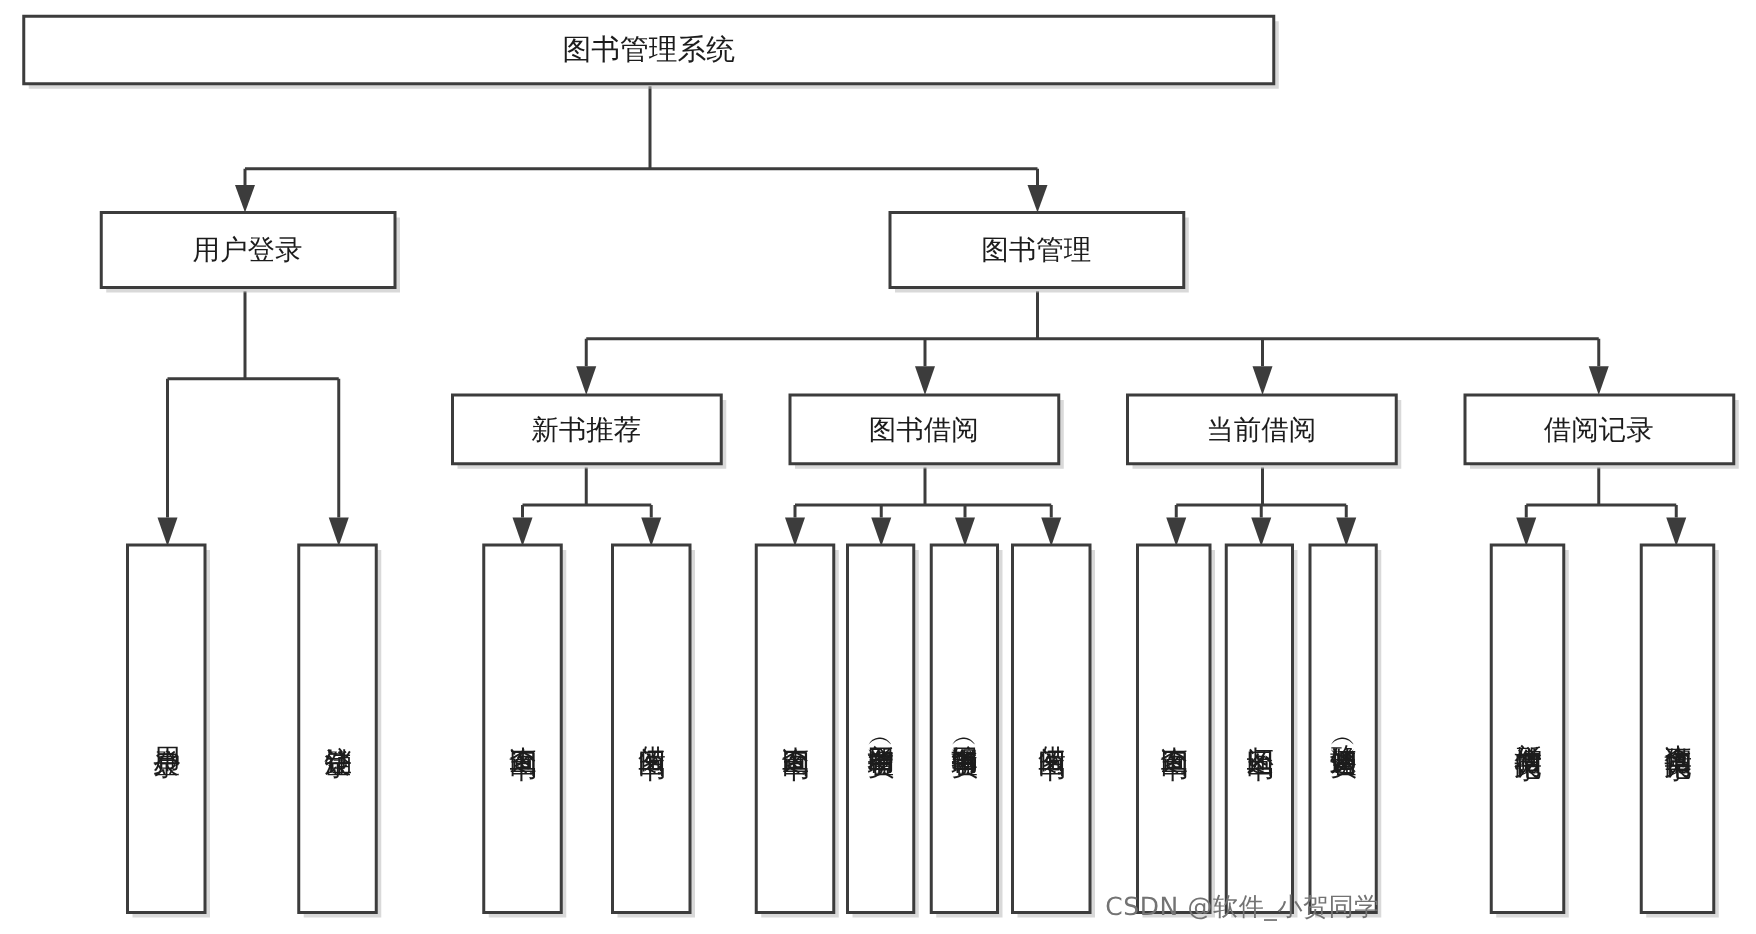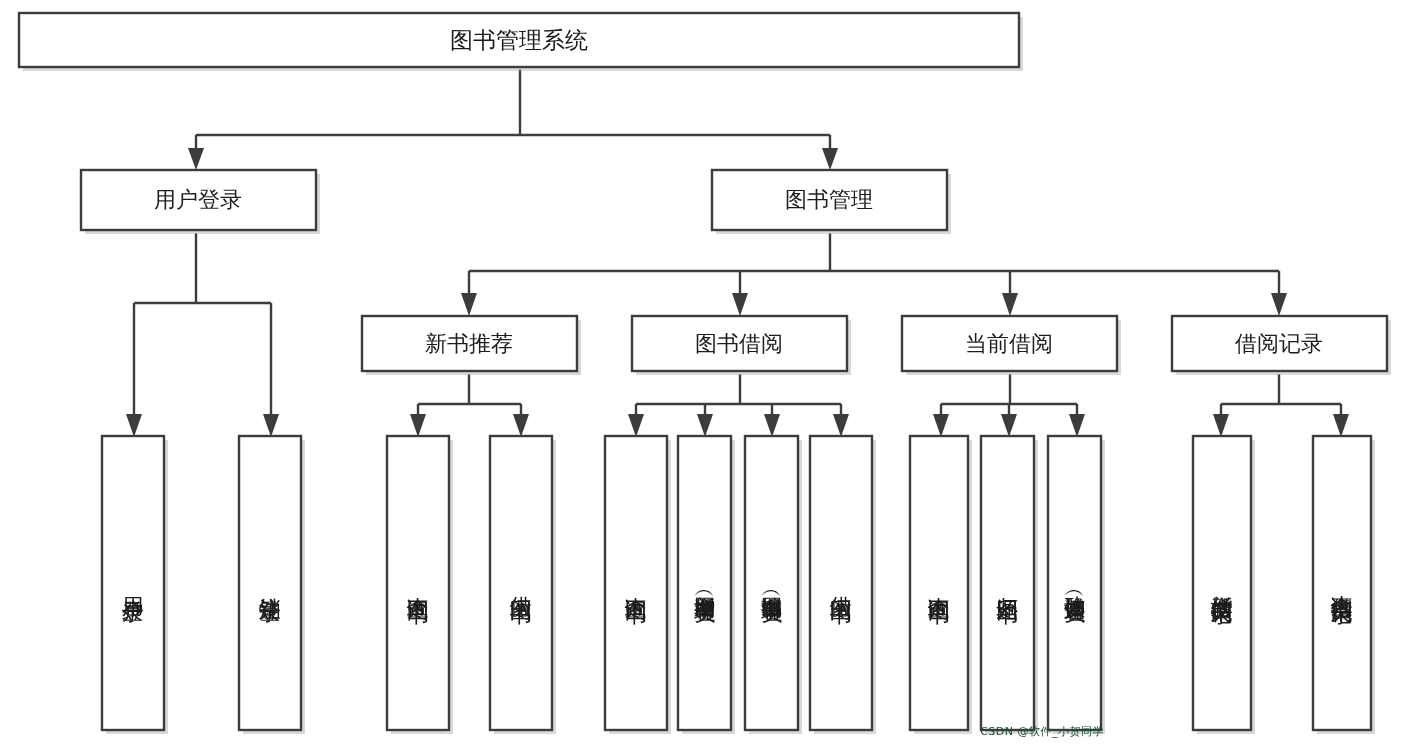--- a/index.html
+++ b/index.html
@@ -73,22 +73,22 @@
     display: flex;
     align-items: center;
     justify-content: center;
     pointer-events: none;
   }
   #watermark {
     position: absolute;
     right: 8px;
     bottom: 8px;
     font-family: "DejaVu Sans", "Liberation Sans", sans-serif;
-    font-size: 11px;
-    color: #14532d;
+    font-size: 20px;
+    color: #737373;
     letter-spacing: 0.5px;
     white-space: nowrap;
   }
 </style>
 </head>
 <body>
 
 <div id="diagram-root">
 
   <svg class="flow" viewBox="0 0 1405 747">

